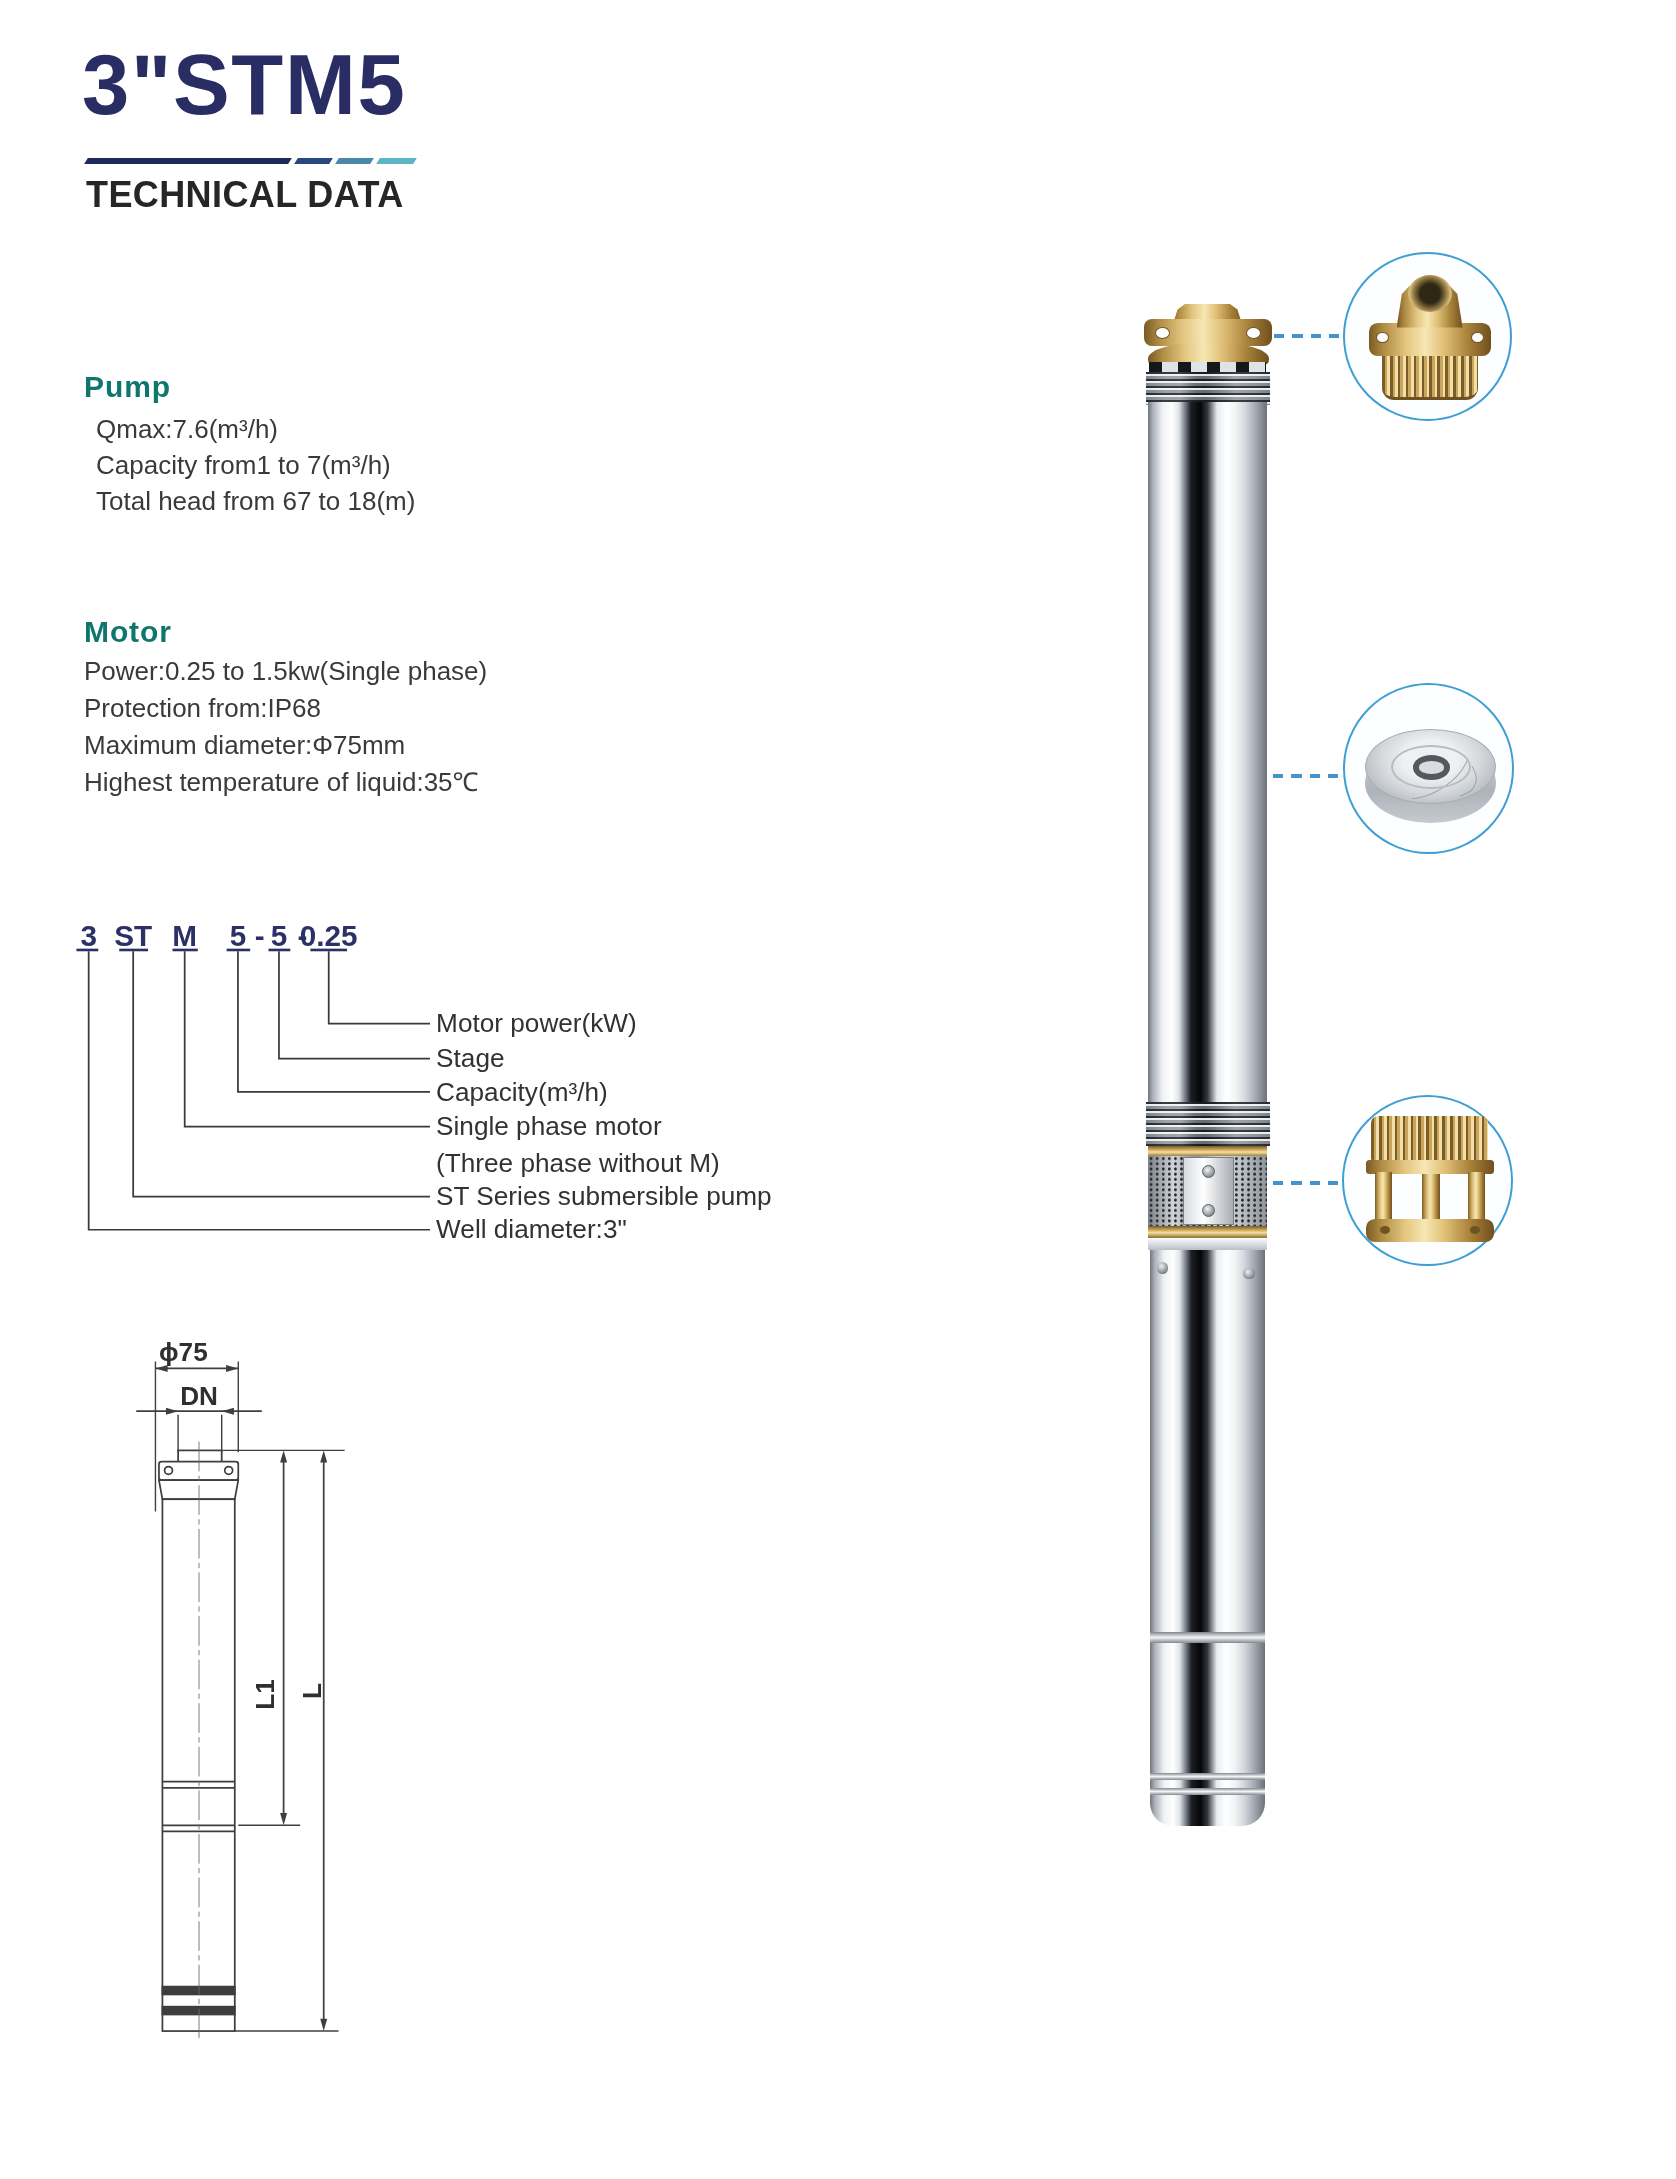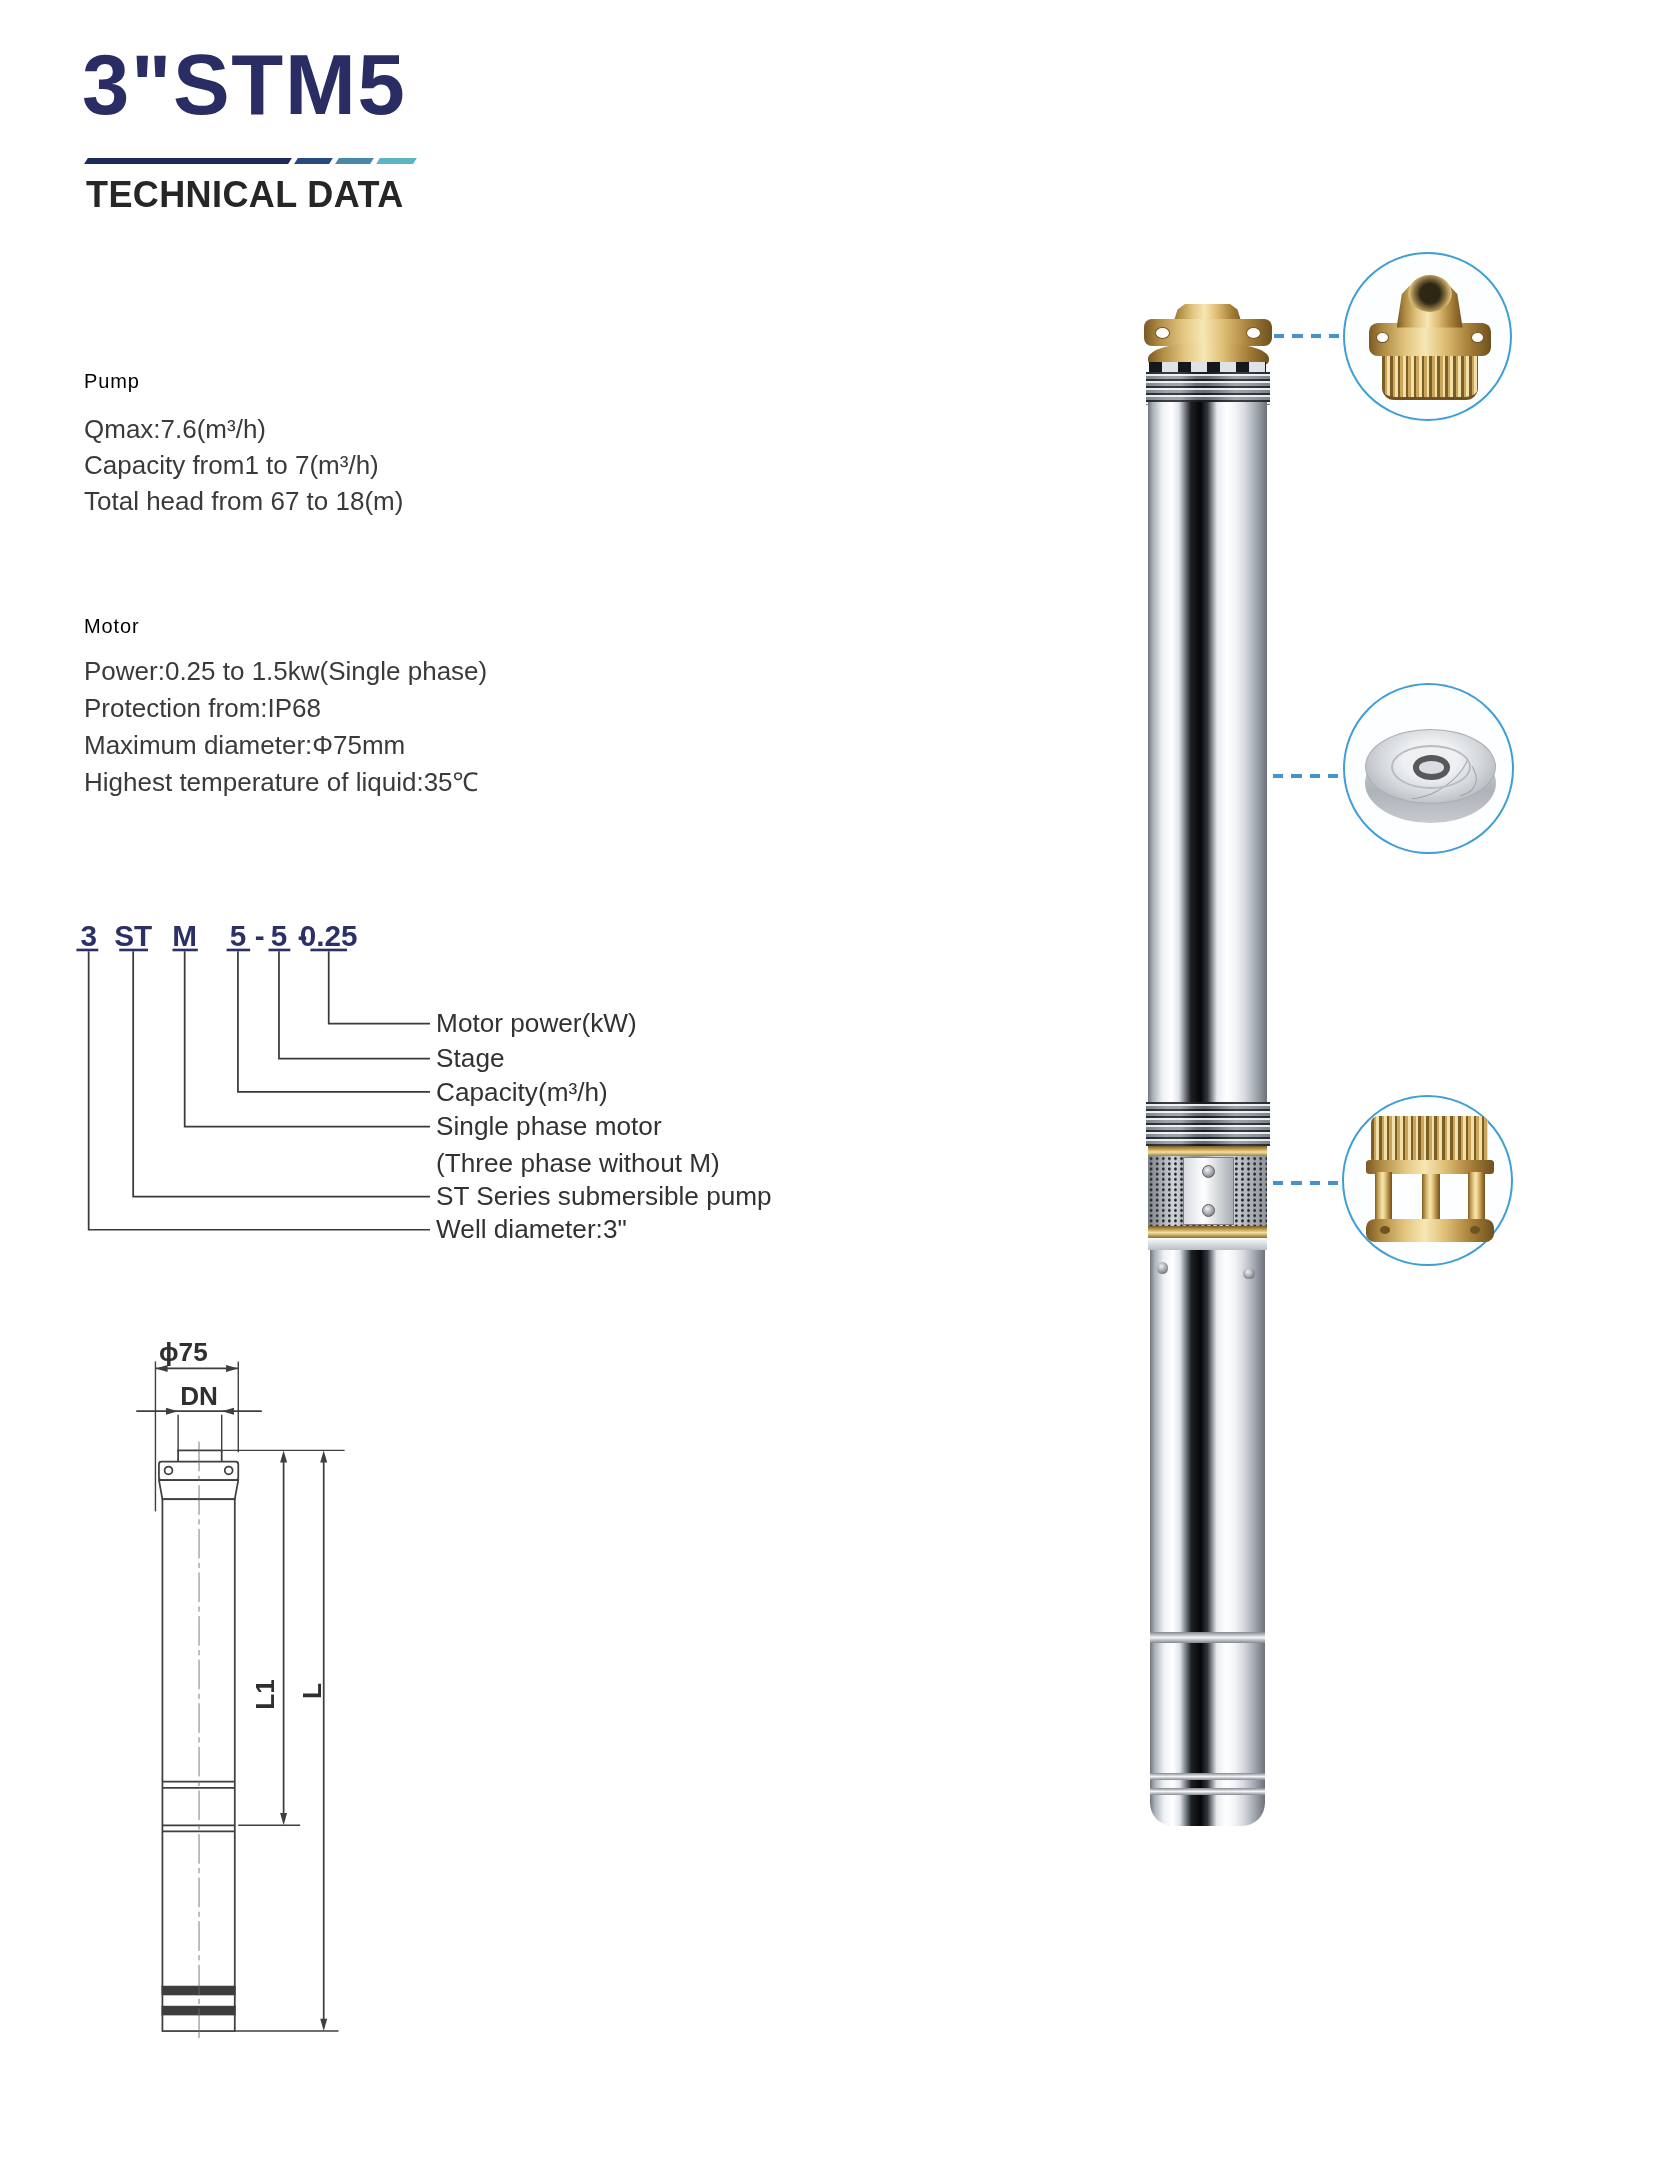--- a/index.html
+++ b/index.html
@@ -11,24 +11,24 @@
   .title{left:82px;top:42px;font-size:85px;font-weight:700;color:#292d63;letter-spacing:1.7px;line-height:1;}
   .accent-bar{left:86px;top:158px;height:6.1px;display:flex;}
   .accent-bar .seg{height:6.1px;transform:skewX(-32deg);}
   .seg1{width:204px;background:#1d2a5c;margin-right:6.1px;}
   .seg2{width:35px;background:#27497f;margin-right:6.1px;}
   .seg3{width:35px;background:#4988a9;margin-right:6.1px;}
   .seg4{width:37px;background:#5cb5c5;}
   .subtitle{left:86px;top:174px;font-size:36px;font-weight:700;color:#262626;letter-spacing:0.4px;}
 
   
-  .section-heading{font-size:20px;font-weight:400;color:#000000;letter-spacing:0.9px;}
+  .section-heading{font-size:30px;font-weight:700;color:#0f766e;letter-spacing:0.9px;}
   .spec-lines p{margin:0;font-size:26px;color:#3a3a3a;line-height:36px;white-space:nowrap;}
   .pump-heading{left:84px;top:370px;}
-  .pump-lines{left:84px;top:411px;}
+  .pump-lines{left:96px;top:411px;}
   .motor-heading{left:84px;top:615px;}
   .motor-lines{left:84px;top:653px;}
   .motor-lines p{line-height:37px;}
 
   
   .code-svg{left:52px;top:891px;}
   .draw-svg{left:70px;top:1291px;}
   svg text{font-family:"Liberation Sans", sans-serif;}
   .code-part{fill:#2b3066;font-size:34px;font-weight:700;}
   .code-label{fill:#323232;font-size:30px;}

